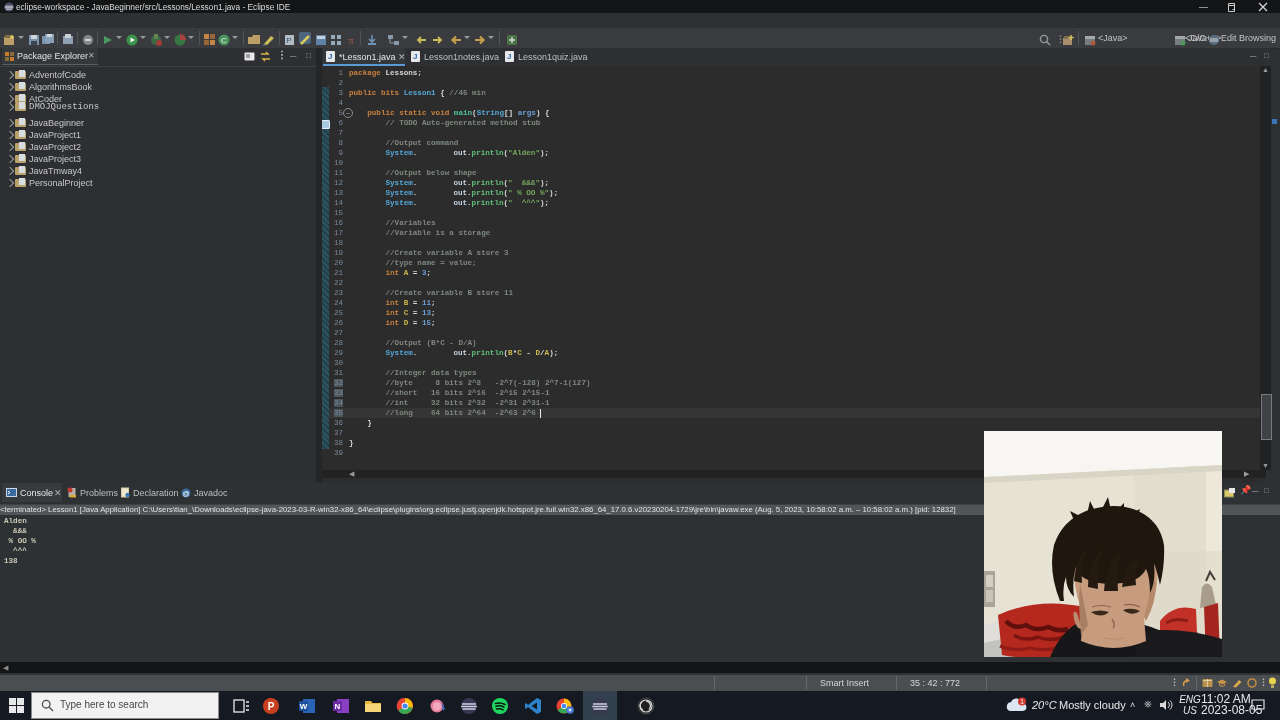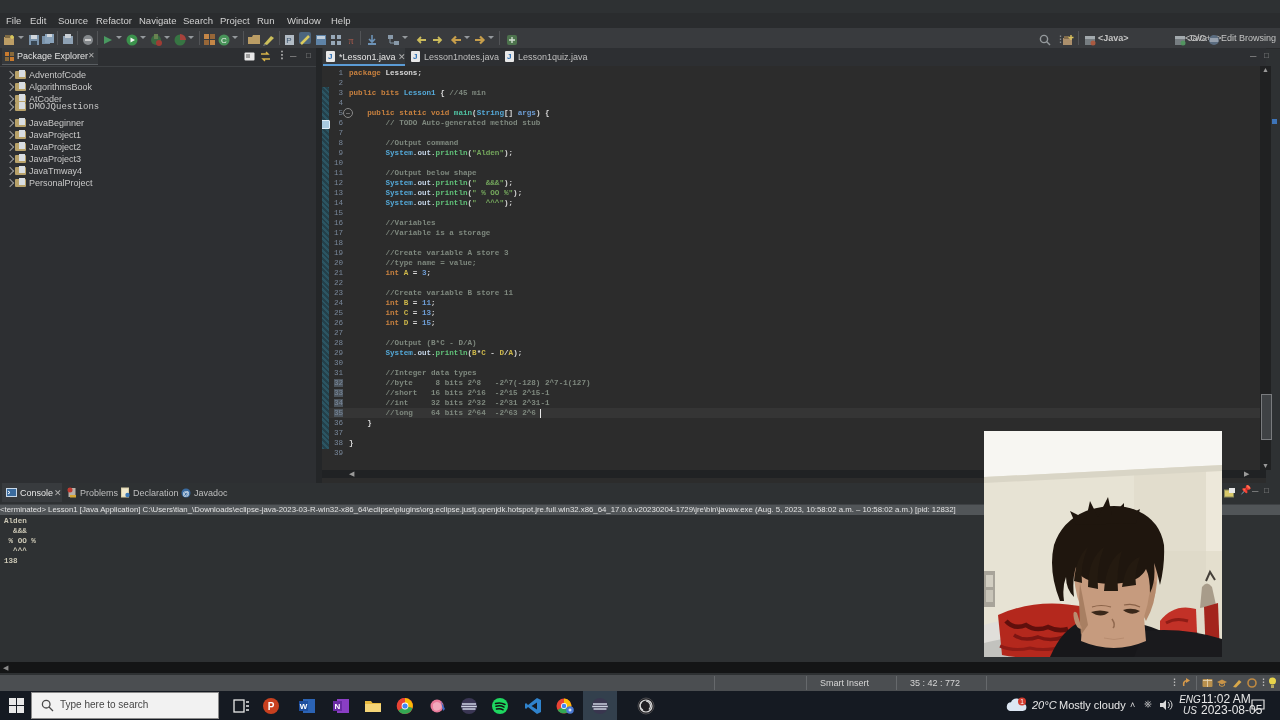--- a/index.html
+++ b/index.html
@@ -38,21 +38,21 @@
   #codearea{left:0;top:18px;width:947px;height:404px;background:#2c2c2c;overflow:hidden;}
   #rangebar{left:3px;top:21px;width:7px;height:362px;
      background:repeating-linear-gradient(45deg,#2b5563 0 2px,#24404a 2px 4px);}
   pre{margin:0;font-family:"Liberation Mono",monospace;font-size:7.6px;line-height:10px;tab-size:4;}
   #gutter{left:0px;top:2px;width:24px;text-align:right;color:#78879a;}
   #code{left:30px;top:2px;color:#d8d8d8;font-weight:bold;}
   .kw{color:#c8813f;}
   .ty{color:#54a9d8;font-weight:bold;}
   .md{color:#4fc0a0;font-weight:bold;}
   .mc{color:#60c078;font-weight:bold;}
-  .fd{color:#c3d4e6;font-weight:bold;}
+  .fd{color:#c3d4e6;font-weight:bold;margin-left:36px;}
   .st{color:#74a75c;}
   .nu{color:#6e9ed6;}
   .vr{color:#cdb74a;font-weight:bold;}
   .co{color:#7e887e;}
   .numsel{background:#4c545c;}
   #curline{left:10px;top:342px;width:937px;height:10px;background:#353535;}
   #caret{left:221px;top:343px;width:1px;height:9px;background:#e8e8e8;}
   #todomark{left:2px;top:54px;width:7px;height:7px;background:#a8c8de;border:1px solid #e0ecf6;border-radius:1px;}
   .foldc{position:absolute;left:24px;width:8px;height:8px;border:1px solid #8a8a8a;border-radius:50%;color:#aaa;font-size:7px;line-height:7px;text-align:center;background:#2c2c2c;}
   #edhscroll{left:0;top:422px;width:947px;height:8px;background:#202224;}
@@ -72,33 +72,35 @@
   #taskbar{left:0;top:691px;width:1280px;height:29px;background:#151a22;color:#e8e8e8;}
   #searchbox{left:31px;top:1px;width:188px;height:27px;background:#f2f2f2;border:1px solid #8a8a8a;box-sizing:border-box;}
   #searchtxt{left:60px;top:8px;font-size:10px;color:#454545;}
   
   #webcam{left:984px;top:431px;width:238px;height:226px;}
 </style>
 </head>
 <body>
 <div id="screen">
 
-
-  <div class="abs" id="menubar">
-    <span class="mi" style="left:6px">File</span>
-    <span class="mi" style="left:30px">Edit</span>
-    <span class="mi" style="left:58px">Source</span>
-    <span class="mi" style="left:96px">Refactor</span>
-    <span class="mi" style="left:139px">Navigate</span>
-    <span class="mi" style="left:183px">Search</span>
-    <span class="mi" style="left:220px">Project</span>
-    <span class="mi" style="left:257px">Run</span>
-    <span class="mi" style="left:287px">Window</span>
-    <span class="mi" style="left:331px">Help</span>
+  <div class="abs" id="titlebar">
+    <svg class="abs" style="left:4px;top:2px" width="10" height="10" viewBox="0 0 10 10">
+      <circle cx="5" cy="5" r="4.6" fill="#4e4a63"></circle>
+      <path d="M1 4.2 H9 M0.7 5.8 H9.3 M2 7.2 H8" stroke="#cfd3e0" stroke-width="1"></path>
+    </svg>
+    <div class="abs" id="titletext">eclipse-workspace - JavaBeginner/src/Lessons/Lesson1.java - Eclipse IDE</div>
+    <div class="abs wbtn" style="left:1199px;">—</div>
+    <svg class="abs" style="left:1226px;top:3px" width="9" height="9" viewBox="0 0 9 9">
+        <path d="M2.5 2.5 h6 v6 h-6 z M2.5 2.5 v-2 h6 v6 h-2" fill="none" stroke="#cfcfcf" stroke-width="1"></path>
+      </svg>
+    <svg class="abs" style="left:1258px;top:2px" width="10" height="10" viewBox="0 0 10 10">
+        <path d="M1 1 L9 9 M9 1 L1 9" stroke="#d8d8d8" stroke-width="1.2"></path>
+      </svg>
   </div>
+
 
   <div class="abs" id="toolbar">
       <div class="tbi" style="left: 4px;"><svg width="12" height="12" viewBox="0 0 12 12">
           <rect x="0" y="3" width="10" height="8" fill="#caa35c"></rect>
           <rect x="1" y="1" width="6" height="3" fill="#8a6f3e"></rect>
           <path d="M8 1 v4 M6 3 h4" stroke="#e8d44a" stroke-width="1.6"></path>
         </svg></div>
       <div class="tbdd" style="left: 18px;"></div>
       <div class="tbi" style="left: 28px;"><svg width="12" height="12" viewBox="0 0 12 12">
           <rect x="1" y="1" width="10" height="10" fill="#7a9ab8"></rect>
@@ -221,21 +223,21 @@
           <rect x="0" y="4" width="9" height="7" fill="#b89468"></rect>
           <rect x="1" y="2" width="5" height="3" fill="#8a6f48"></rect>
           <path d="M8 1 v5 M5.5 3.5 h5" stroke="#e8c84a" stroke-width="1.4"></path>
         </svg></div>
       <div class="tbsep" style="left: 1078px;"></div>
       <div class="tbi" style="left: 1084px;"><svg width="12" height="12" viewBox="0 0 12 12">
           <rect x="1" y="2" width="10" height="9" fill="#7a8288"></rect>
           <rect x="1" y="2" width="10" height="3" fill="#a8b0b6"></rect>
           <circle cx="9" cy="9" r="2.5" fill="#c05a3a"></circle>
         </svg></div>
-      <div class="ptxt" style="left: 1098px; font-weight: bold;">&lt;Java&gt;</div>
+      <div class="ptxt" style="left: 1098px;">&lt;Java&gt;</div>
       <div class="ptxt" style="left: 1168px; margin-left: 17px;">&lt;C/C++&gt;</div>
       <div class="tbi" style="left: 1174px;"><svg width="12" height="12" viewBox="0 0 12 12">
           <rect x="1" y="2" width="10" height="9" fill="#7a8288"></rect>
           <rect x="1" y="2" width="10" height="3" fill="#a8b0b6"></rect>
           <circle cx="9" cy="9" r="2.5" fill="#4a9e5c"></circle>
         </svg></div>
       <div class="ptxt" style="left: 1188px;">Java</div>
       <div class="tbi" style="left: 1208px;"><svg width="12" height="12" viewBox="0 0 12 12">
           <circle cx="6" cy="6" r="5" fill="#5a718a"></circle>
           <path d="M2 5 h8 M1.6 7 h8.8" stroke="#d8dce2" stroke-width="1"></path>

